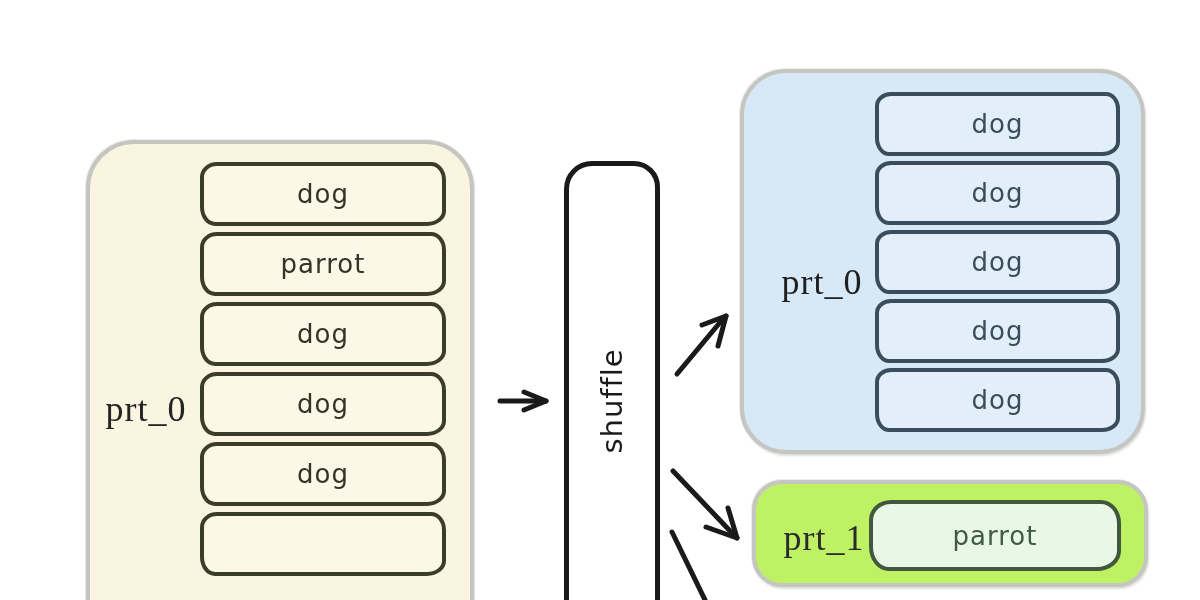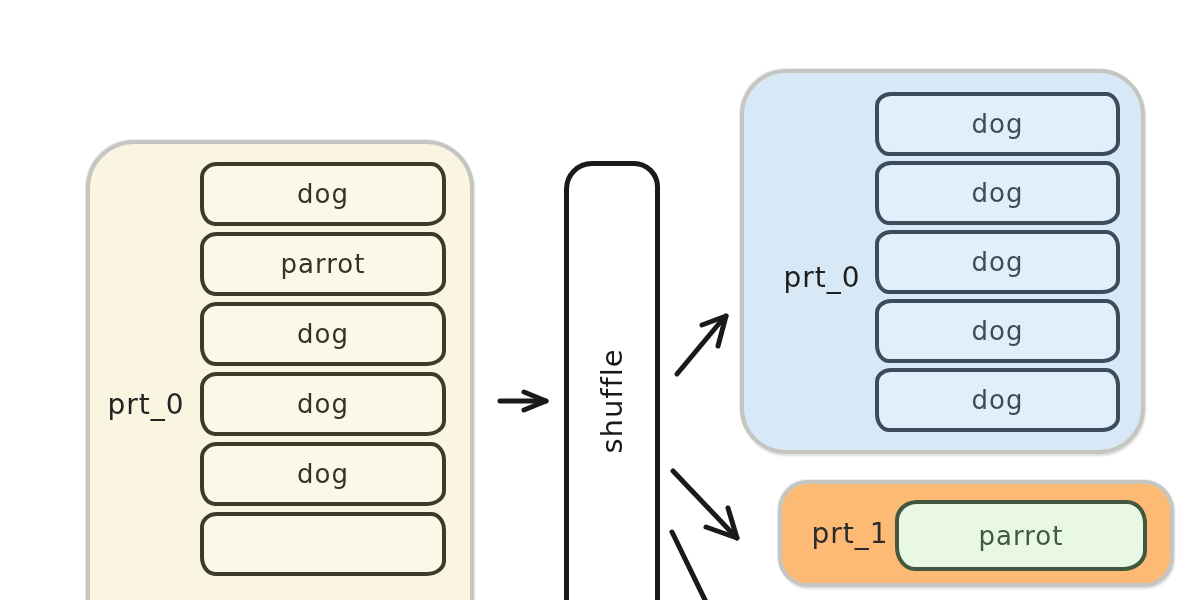--- a/index.html
+++ b/index.html
@@ -15,25 +15,26 @@
   
   .container {
     position: absolute;
     box-sizing: border-box;
     border: 4px solid #c5c5c1;
     box-shadow: 1px 2px 2px rgba(120,120,115,0.25), -1px -1px 0 rgba(150,150,145,0.18);
   }
   .plabel {
     position: absolute;
     text-align: center;
-    font-size: 28px;
+    font-size: 36px;
     font-weight: 500;
     color: #242424;
     letter-spacing: 1px;
     white-space: nowrap;
+    font-family: Liberation Serif, serif;
   }
   .stack {
     position: absolute;
     display: flex;
     flex-direction: column;
     justify-content: flex-end;
   }
   .item {
     box-sizing: border-box;
     height: 64px;
@@ -96,23 +97,22 @@
     background: #e2effa;
     border-color: #3b4d5c;
     color: #3b4d5c;
     border-radius: 16px 14px 18px 14px / 14px 17px 14px 18px;
   }
 
   
   .part1 {
     left: 752px; top: 480px;
     width: 396px; height: 107px;
-    background: #fdba74;
+    background: #bef264;
     border-radius: 30px;
-    margin-left: 26px;
   }
   .part1 .plabel { left: 16px; top: 33px; width: 104px; color: #2b2b2b; }
   .part1 .stack { left: 113px; top: 16px; width: 252px; }
   .part1 .item {
     height: 71px;
     background: #e8f8e4;
     border-color: #41583f;
     color: #3f5a44;
     border-radius: 22px 20px 24px 20px / 20px 23px 20px 24px;
   }

